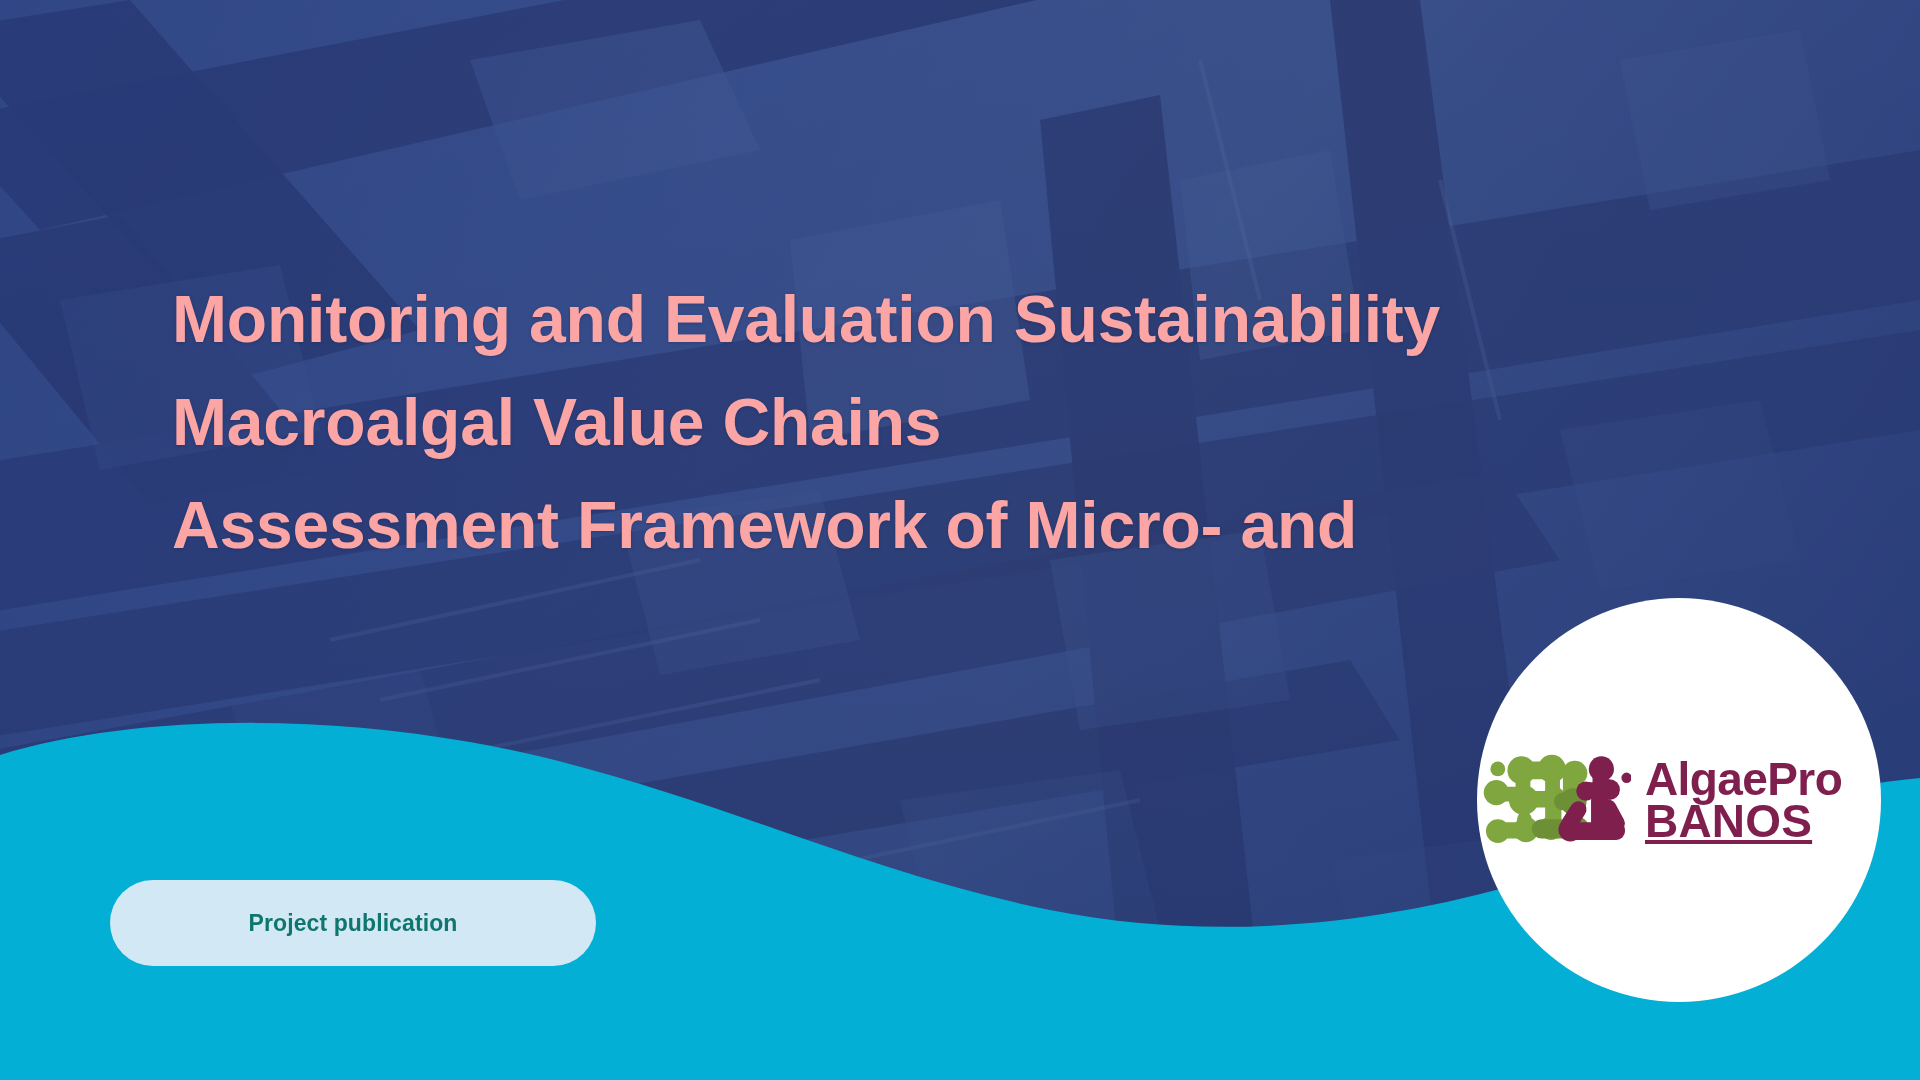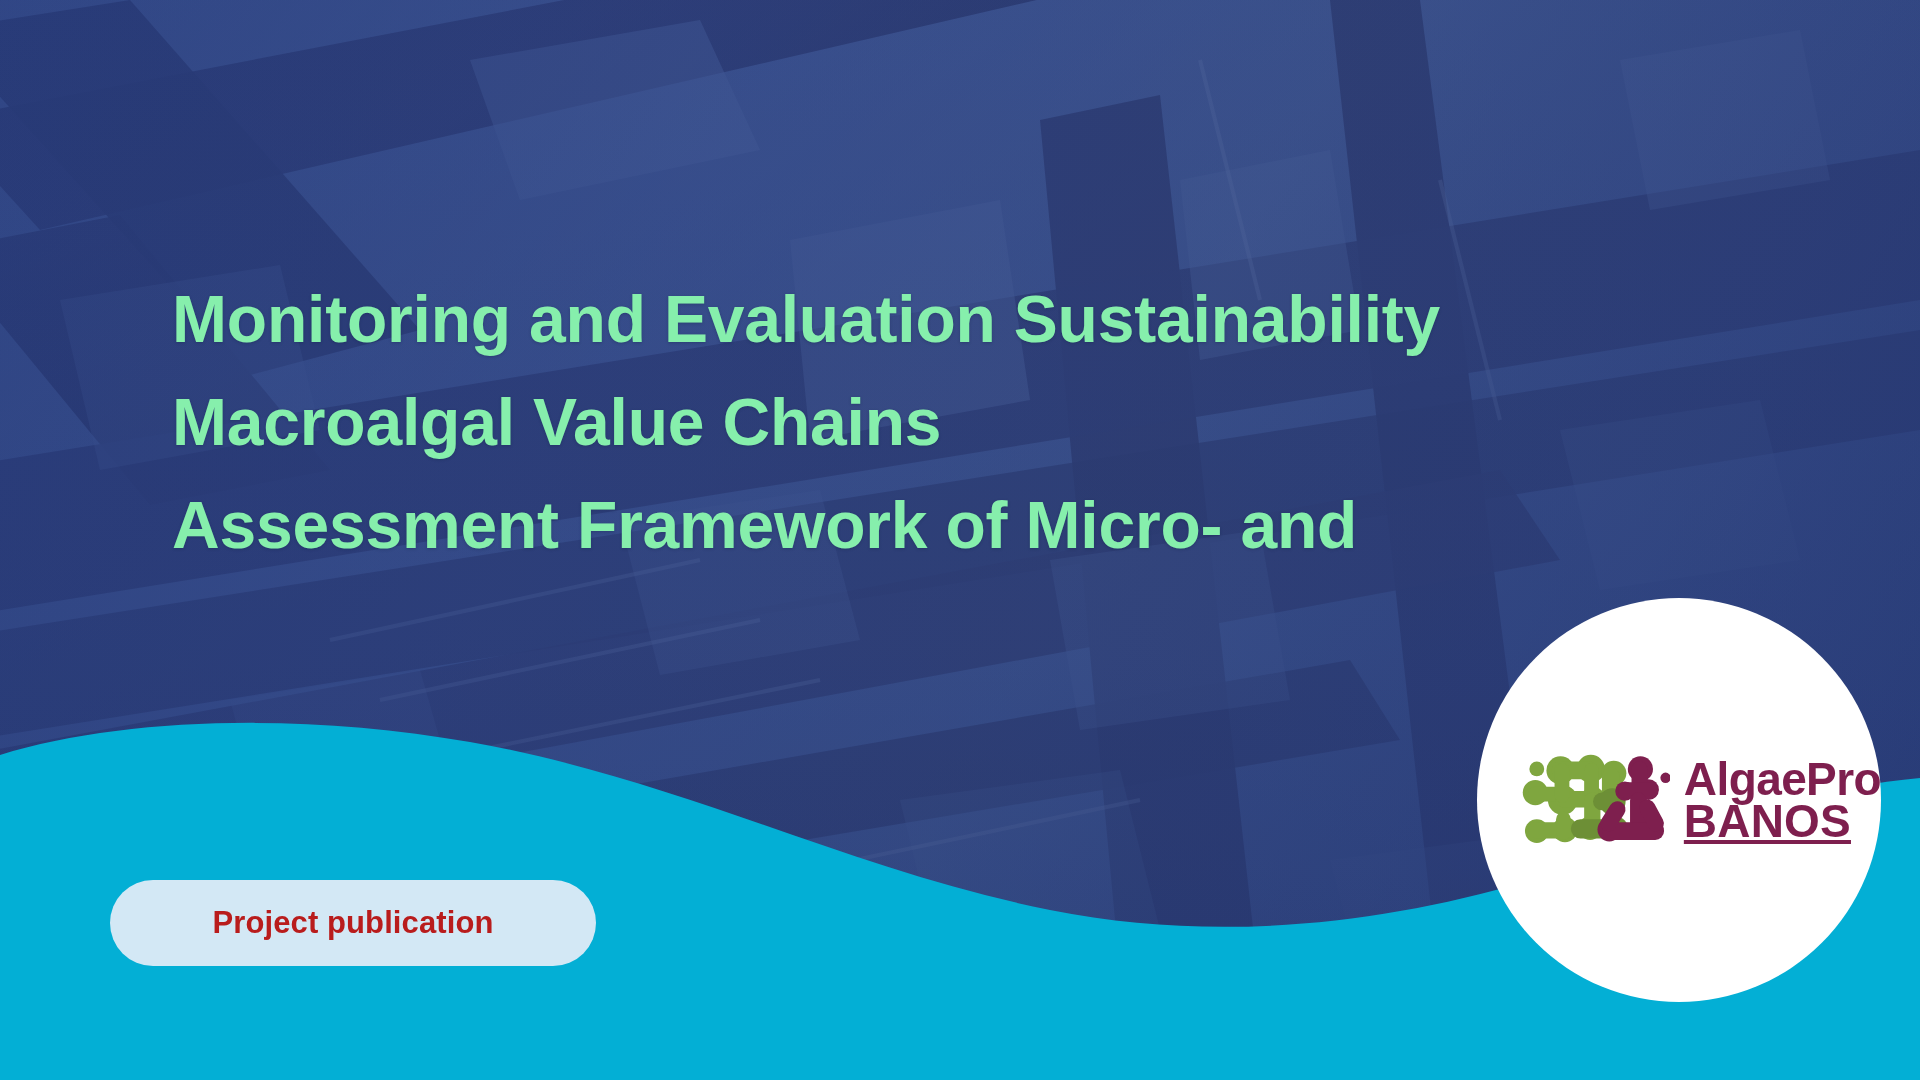--- a/index.html
+++ b/index.html
@@ -30,21 +30,21 @@
   }
 
   
   .title-block {
     position:absolute;
     left:172px; top:268px;
     width:1230px;
   }
   .title-line {
     display:block;
-    color:#86efac;
+    color:#fca5a5;
     font-size:66px;
     line-height:103px;
     font-weight:700;
     letter-spacing:-0.2px;
     white-space:nowrap;
     text-shadow:0 1px 3px rgba(20,32,70,0.30);
   }
 
   
   .wave { position:absolute; left:0; bottom:0; width:1920px; height:420px; }
@@ -53,34 +53,34 @@
   
   .badge {
     position:absolute;
     left:110px; top:880px;
     width:486px; height:86px;
     border-radius:43px;
     background:#d3e8f5;
     display:flex; align-items:center; justify-content:center;
   }
   .badge-label {
-    color:#b91c1c;
-    font-size:31px;
+    color:#0f766e;
+    font-size:23px;
     font-weight:700;
     letter-spacing:0.1px;
   }
 
   
   .logo-circle {
     position:absolute;
     left:1477px; top:598px;
     width:404px; height:404px;
     border-radius:50%;
     background:#ffffff;
-    display:flex; align-items:center; justify-content:flex-end;
+    display:flex; align-items:center; justify-content:flex-start;
   }
   .logo-inner { display:flex; align-items:center; gap:14px; margin-left:6px; }
   .logo-mark { width:148px; height:92px; flex:0 0 auto; }
   .logo-words { display:flex; flex-direction:column; line-height:0.92; }
   .logo-words span {
     color:#7e1f4e;
     font-weight:700;
     font-size:46px;
     letter-spacing:-0.6px;
   }

